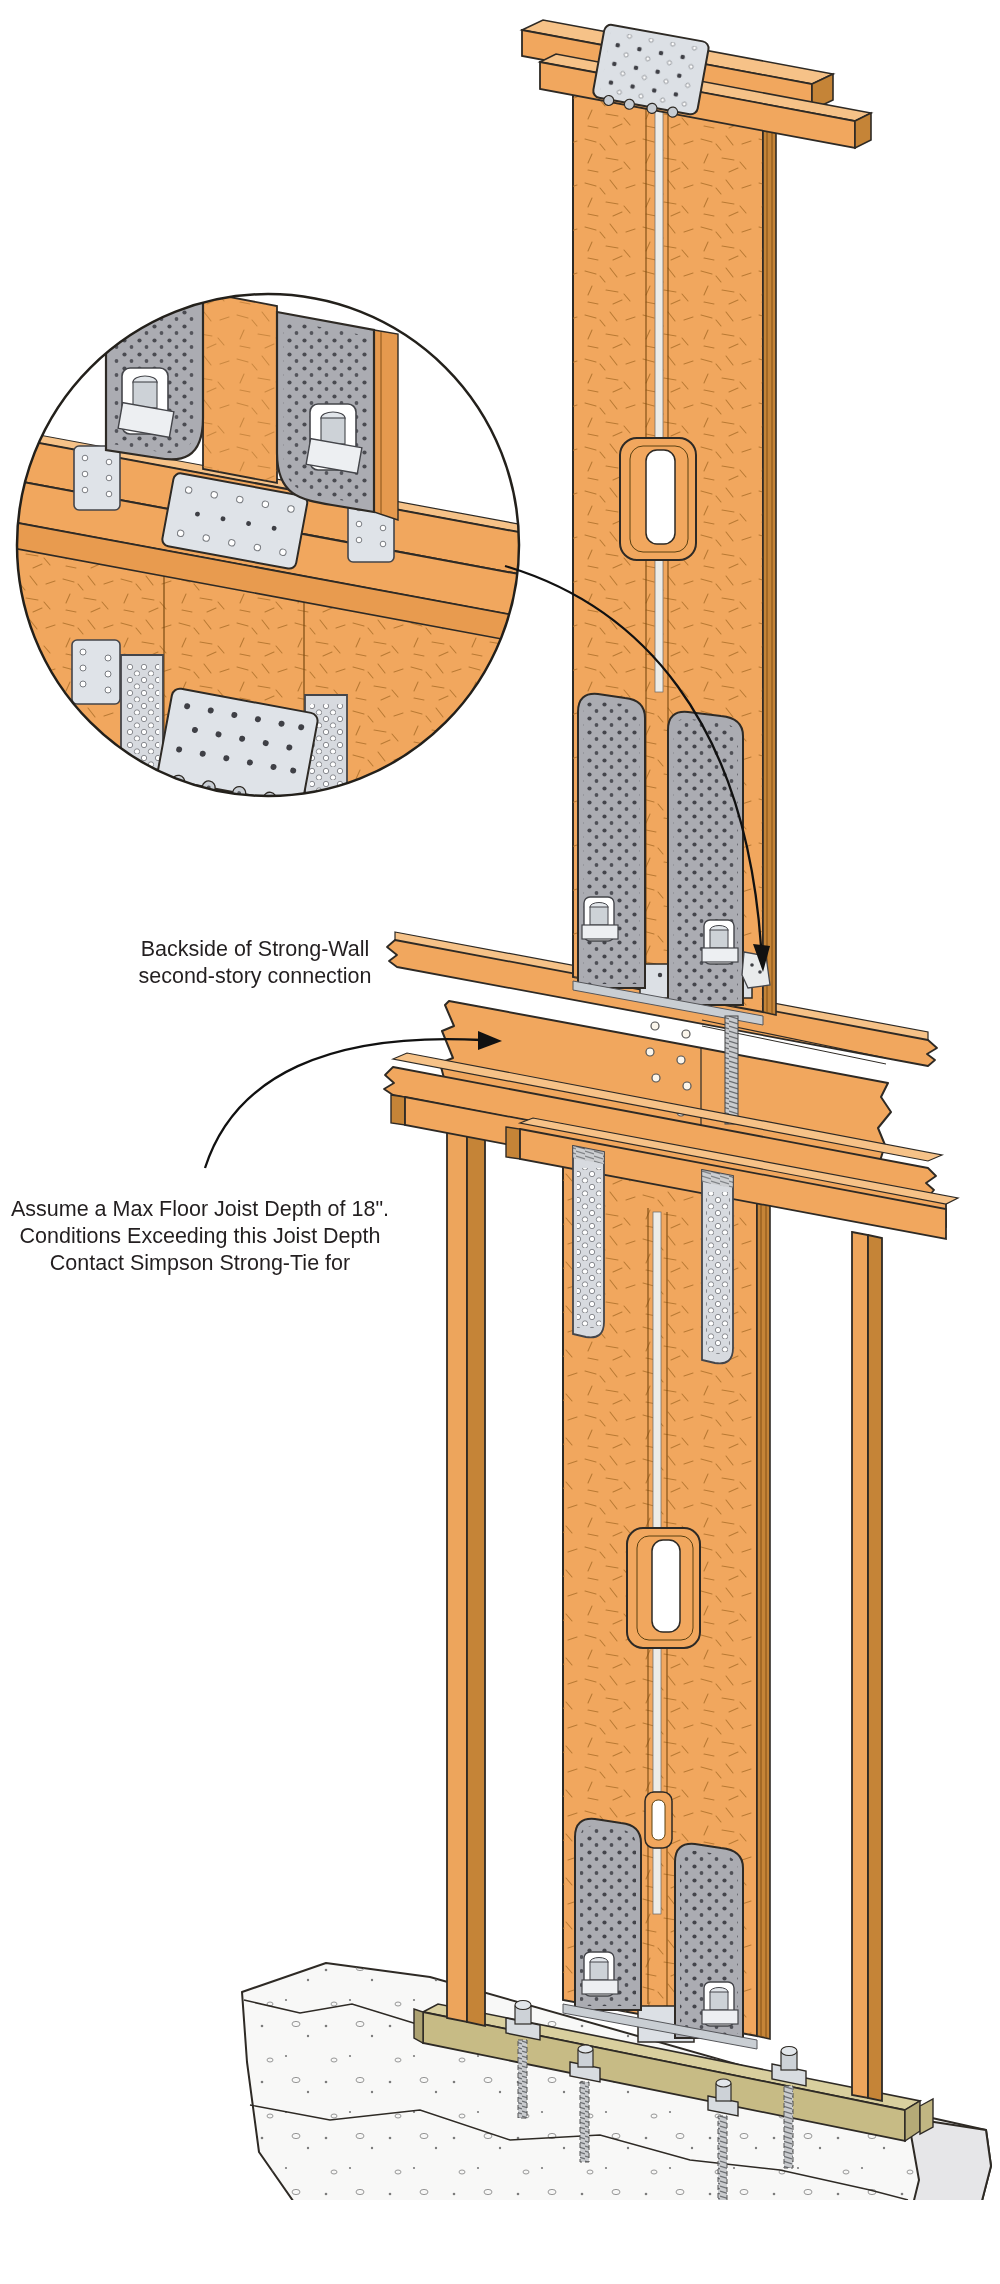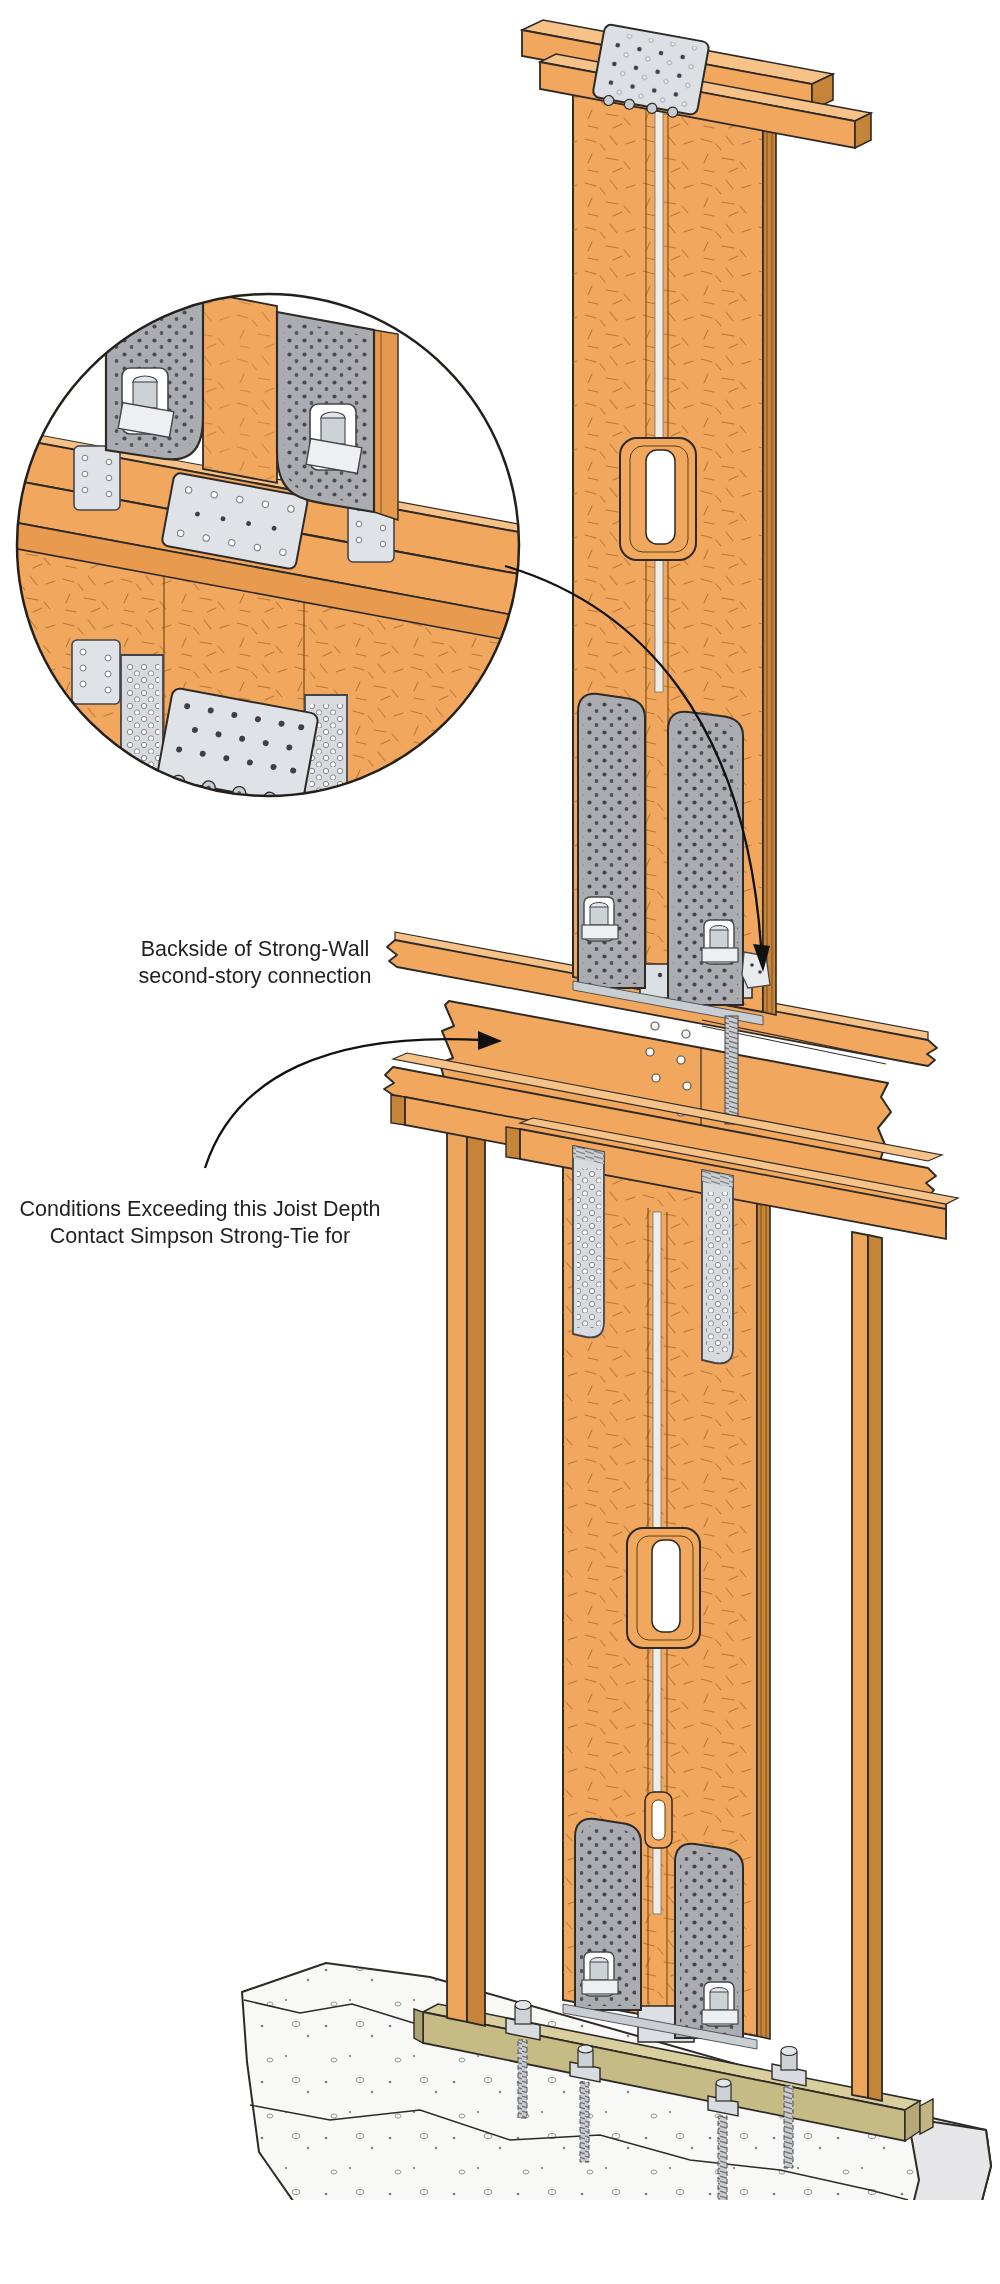--- a/index.html
+++ b/index.html
@@ -420,17 +420,18 @@
       <polygon points="478,1031 502,1041 478,1050" fill="#111"></polygon>
     </g>
   </g>
 </svg>
 
 <div class="anno" style="left:90px;top:936px;width:330px;">
   <div>Backside of Strong-Wall</div>
   <div>second-story connection</div>
 </div>
 <div class="anno" style="left:2px;top:1196px;width:396px;">
+  <div>Assume a Max Floor Joist Depth of 18".</div>
   <div>Conditions Exceeding this Joist Depth</div>
   <div>Contact Simpson Strong-Tie for</div>
 </div>
 
 </div>
 
 </body></html>

